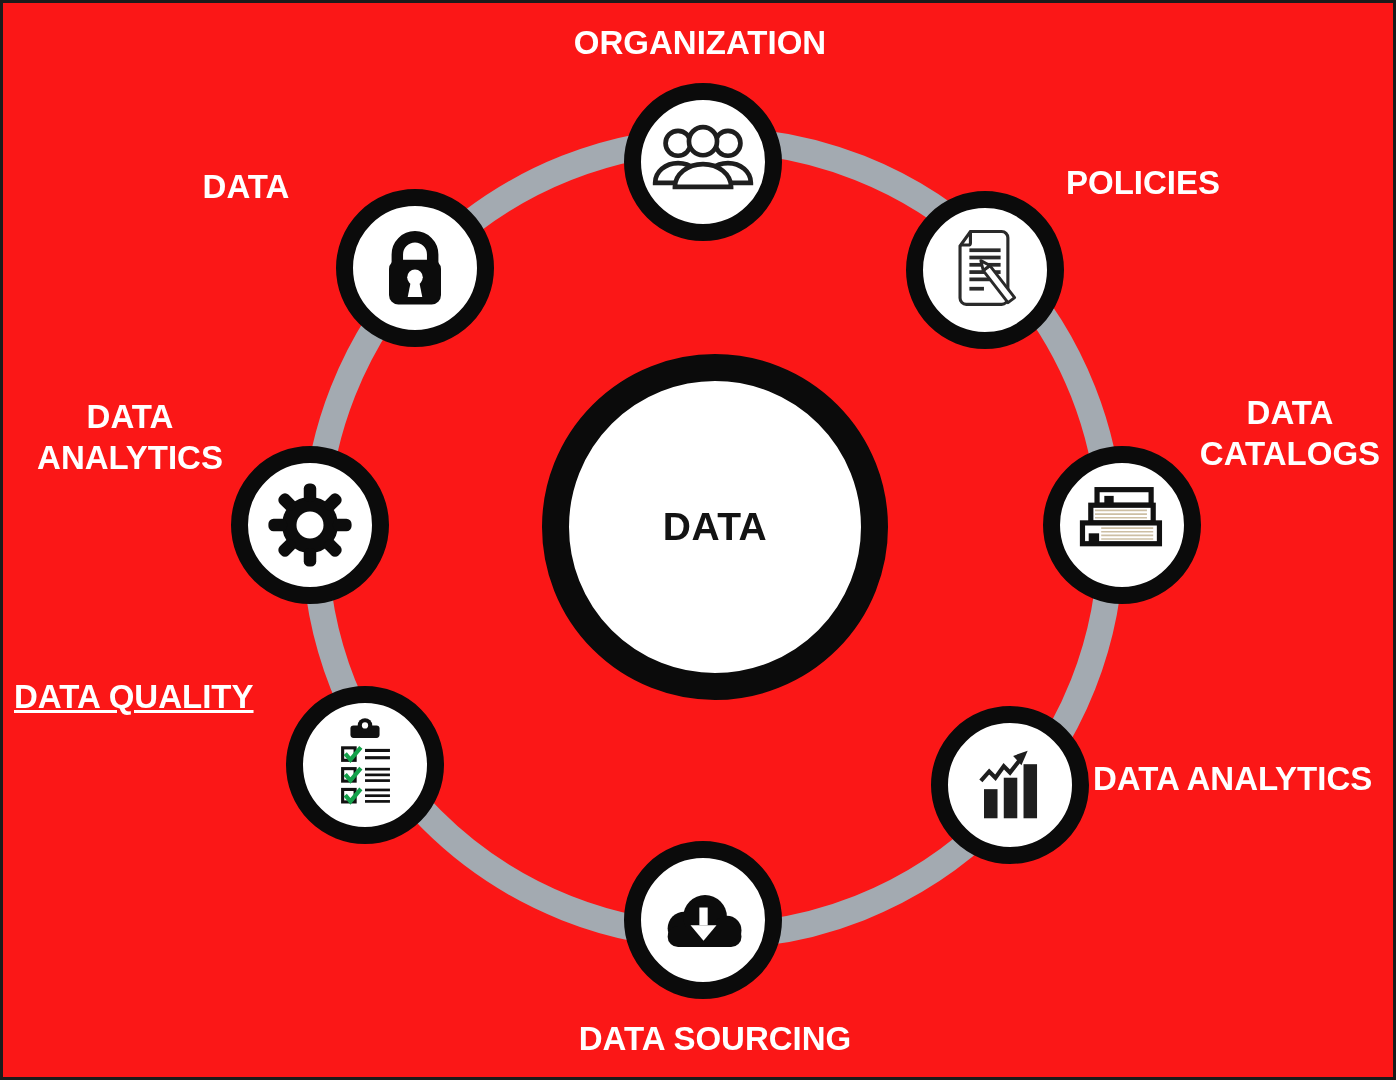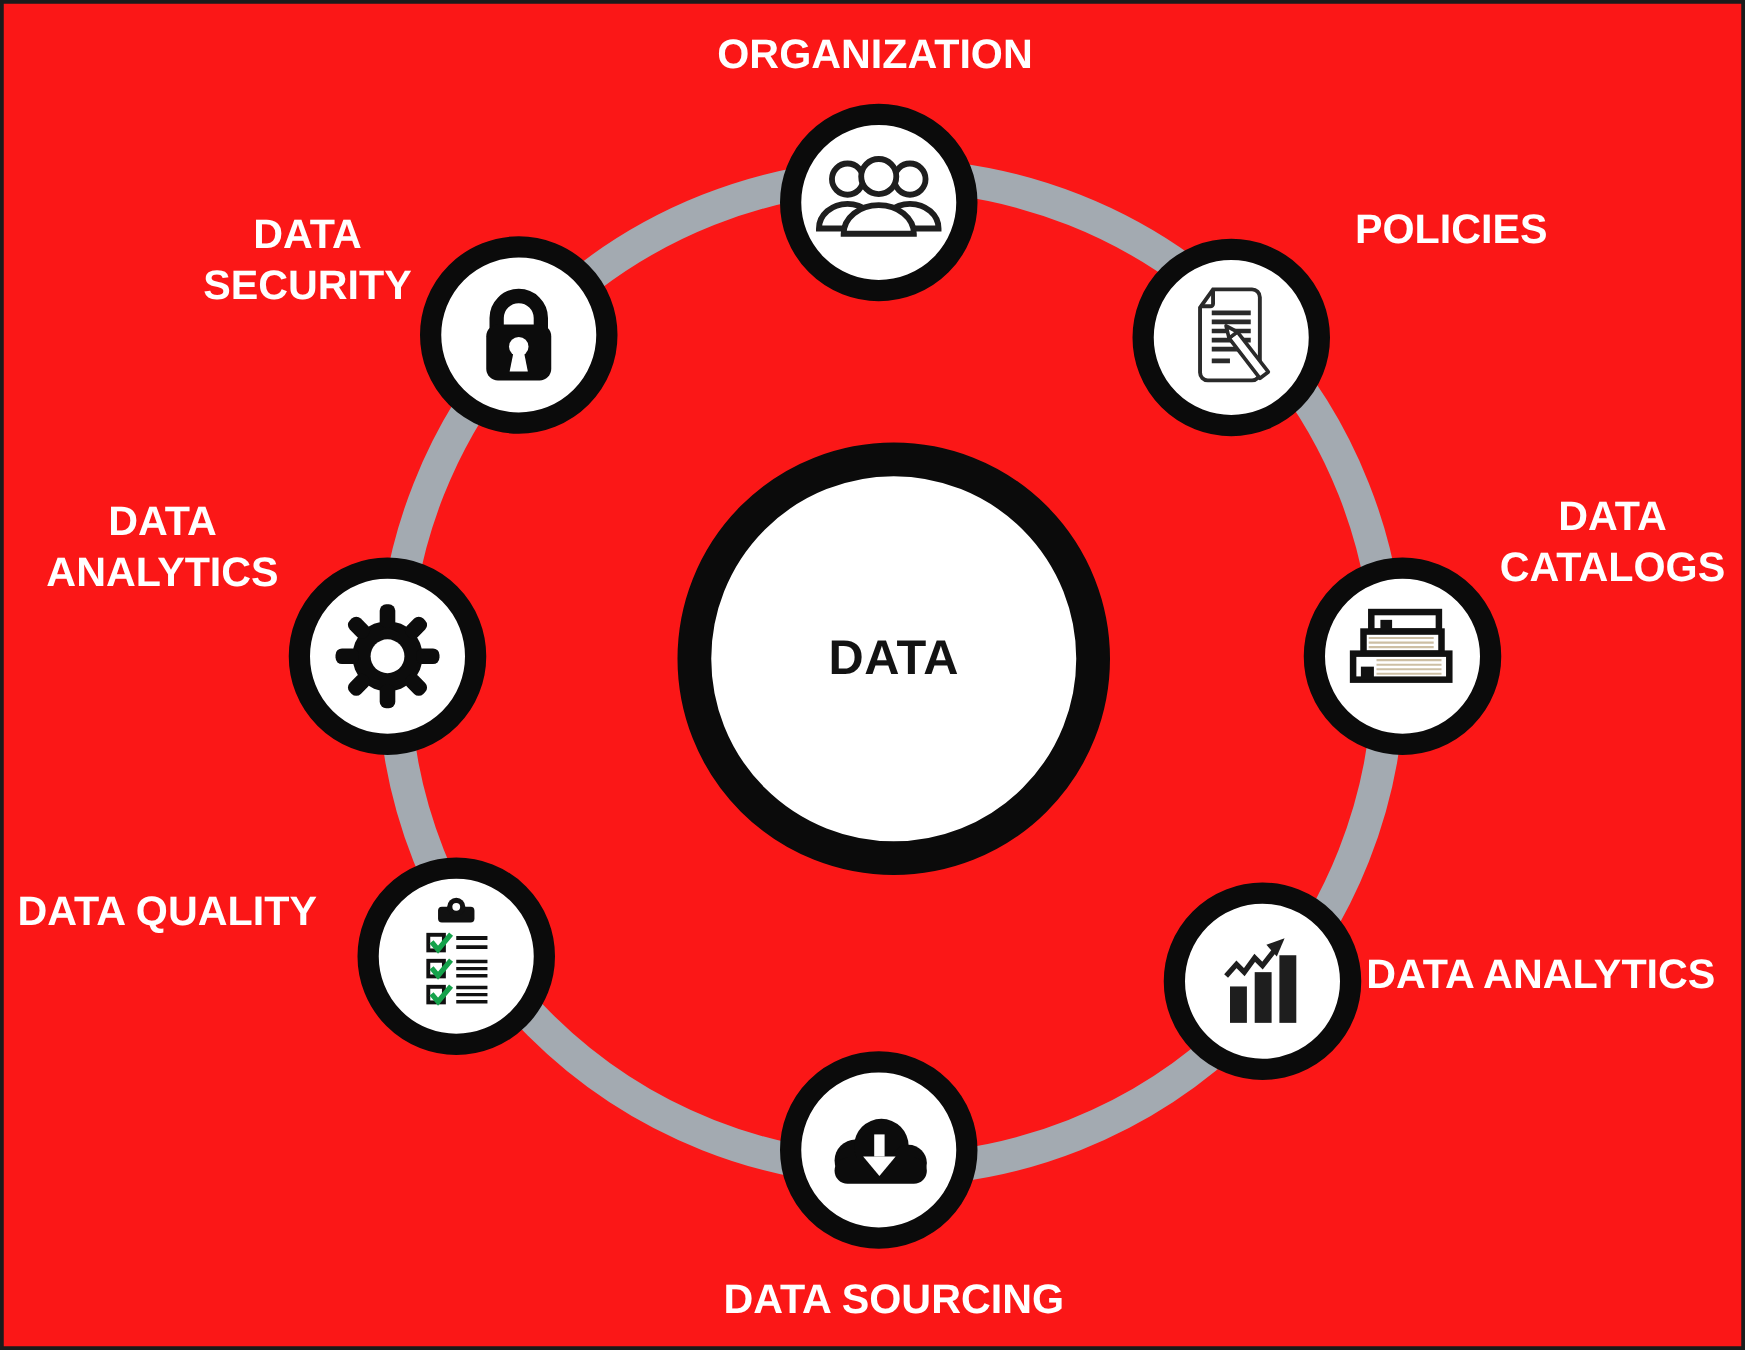--- a/index.html
+++ b/index.html
@@ -39,25 +39,25 @@
   #node-organization{left:624px;top:83px;}
   #node-policies{left:906px;top:191px;}
   #node-data-catalogs{left:1043px;top:446px;}
   #node-data-analytics{left:931px;top:706px;}
   #node-data-sourcing{left:624px;top:841px;}
   #node-data-quality{left:286px;top:686px;}
   #node-data-operations{left:231px;top:446px;}
   #node-data-security{left:336px;top:189px;}
   
   #label-organization{left:450px;top:22px;width:500px;}
-  #label-policies{left:1066px;top:162px;margin-left:18px;}
+  #label-policies{left:1066px;top:162px;}
   #label-data-catalogs{left:1140px;top:392px;width:300px;}
   #label-data-analytics{left:1093px;top:758px;text-align:center;}
   #label-data-sourcing{left:465px;top:1018px;width:500px;}
-  #label-data-quality{left:14px;top:708px;}
+  #label-data-quality{left:14px;top:676px;text-decoration:underline;}
   #label-data-operations{left:5px;top:396px;width:250px;}
   #label-data-security{left:121px;top:166px;width:250px;}
 </style>
 </head>
 <body>
 
 <div id="canvas" style="background: rgb(251, 23, 23);">
 
   <div class="ring" style="border-color: rgb(163, 170, 177);"></div>
 
@@ -197,21 +197,20 @@
         <rect x="44" y="10" width="12" height="18" rx="5" transform="rotate(225 50 50)"></rect>
         <rect x="44" y="10" width="12" height="18" rx="5" transform="rotate(270 50 50)"></rect>
         <rect x="44" y="10" width="12" height="18" rx="5" transform="rotate(315 50 50)"></rect>
       </g>
       <circle cx="50" cy="50" r="13" fill="#fff"></circle>
     </svg>
   </div>
 
   <div class="label center" id="label-data-security">
     <div>DATA</div>
-    <div>SECURITY</div>
   </div>
   <div class="node" id="node-data-security">
     <svg viewBox="0 0 100 100">
       <path d="M33 48 v-11 a17 17 0 0 1 34 0 v11" fill="none" stroke="#0c0c0c" stroke-width="11"></path>
       <rect x="25" y="42" width="50" height="43" rx="9" fill="#0c0c0c"></rect>
       <circle cx="50" cy="59" r="7.5" fill="#fff"></circle>
       <path d="M46 63 L54 63 L57 78 L43 78 Z" fill="#fff"></path>
     </svg>
   </div>
 

